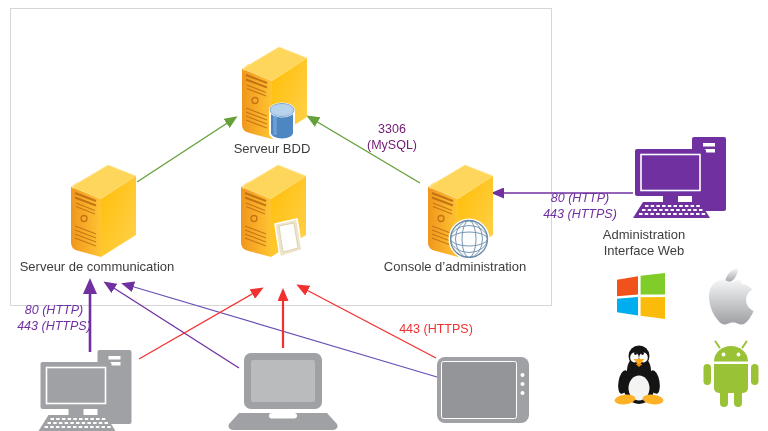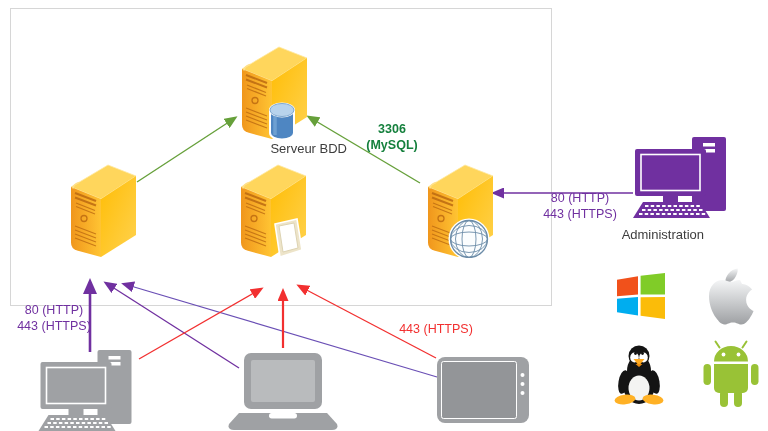--- a/index.html
+++ b/index.html
@@ -9,27 +9,27 @@
   }
   .abs{position:absolute;}
   #boundary{
     left:10px;top:8px;width:540px;height:296px;
     border:1px solid #d6d6d6;background:#fff;z-index:1;
   }
   #wires{left:0;top:0;width:768px;height:431px;z-index:2;pointer-events:none;}
   .icon{z-index:3;}
   .nodelabel{
     z-index:4;color:#3d3d3d;font-size:13px;line-height:16px;
-    text-align:right;white-space:nowrap;
+    text-align:center;white-space:nowrap;
   }
   .portlabel{
     z-index:4;font-size:12.5px;line-height:15.5px;text-align:center;white-space:nowrap;
   }
-  .green{color:#15803d;font-weight:bold;}
-  .purple{color:#7030a0;}
+  .green{color:#701a75;}
+  .purple{color:#7030a0;font-style:italic;}
   .red{color:#f23030;}
 </style>
 </head>
 <body>
 
 <svg width="0" height="0" style="position:absolute" aria-hidden="true">
   <defs>
     <linearGradient id="gradFront" x1="0" y1="0" x2="1" y2="0">
       <stop offset="0" stop-color="#f0961c"></stop>
         <stop offset="1" stop-color="#ffc433"></stop>
@@ -178,20 +178,21 @@
       <ellipse cx="48" cy="66" rx="12" ry="6.5" fill="#b7d3ec" stroke="#fff" stroke-width="2"></ellipse>
       <ellipse cx="48" cy="66" rx="12" ry="6.5" fill="#b7d3ec" stroke="#7fa8cf" stroke-width="1"></ellipse>
       <path d="M41,72 L41,91" stroke="#7faedc" stroke-width="3.5" opacity="0.65"></path>
     </g>
   </svg>
   <div class="abs nodelabel" style="left:197px;top:141px;width:150px">Serveur BDD</div>
 
   <svg class="abs icon" style="left:63px;top:162px" width="74" height="96">
     <use href="#sym-server"></use>
   </svg>
+  <div class="abs nodelabel" style="left:12px;top:259px;width:170px">Serveur de communication</div>
 
   <svg class="abs icon" style="left:233px;top:162px" width="74" height="96">
     <use href="#sym-server"></use>
     <g>
       <path d="M42,62 L64,57 L69,88 L47,95 Z" fill="#ede4c9" stroke="#fff" stroke-width="1.6"></path>
       <path d="M46,64 L61,61 L65,86 L50,90 Z" fill="#ffffff" stroke="#ddd3b2" stroke-width="1"></path>
     </g>
   </svg>
 
   <svg class="abs icon" style="left:420px;top:162px" width="74" height="96">
@@ -200,26 +201,28 @@
       <circle cx="49" cy="77" r="19" fill="#fbfdfe" stroke="#fff" stroke-width="3"></circle>
       <circle cx="49" cy="77" r="18.5" fill="#fbfdfe" stroke="#6c8ca8" stroke-width="1.3"></circle>
       <g fill="none" stroke="#6c8ca8" stroke-width="0.9">
         <ellipse cx="49" cy="77" rx="7" ry="18.5"></ellipse>
         <ellipse cx="49" cy="77" rx="13.5" ry="18.5"></ellipse>
         <ellipse cx="49" cy="77" rx="18.5" ry="7"></ellipse>
         <ellipse cx="49" cy="77" rx="18.5" ry="13.5"></ellipse>
       </g>
     </g>
   </svg>
+  <div class="abs nodelabel" style="left:370px;top:259px;width:170px">Console d’administration</div>
 
   <svg class="abs icon" style="left:631px;top:137px;color:#7030a0" width="100" height="82">
     <use href="#sym-workstation"></use>
   </svg>
   <div class="abs nodelabel" style="left:584px;top:227px;width:120px">
     <div>Administration</div>
+    <div>Interface Web</div>
   </div>
 
   <svg class="abs icon" style="left:617px;top:273px" width="48" height="46">
       <use href="#sym-windows"></use>
     </svg>
   <svg class="abs icon" style="left:704px;top:265px" width="52" height="64">
       <use href="#sym-apple"></use>
     </svg>
   <svg class="abs icon" style="left:612px;top:343px" width="54" height="62">
       <use href="#sym-tux"></use>

